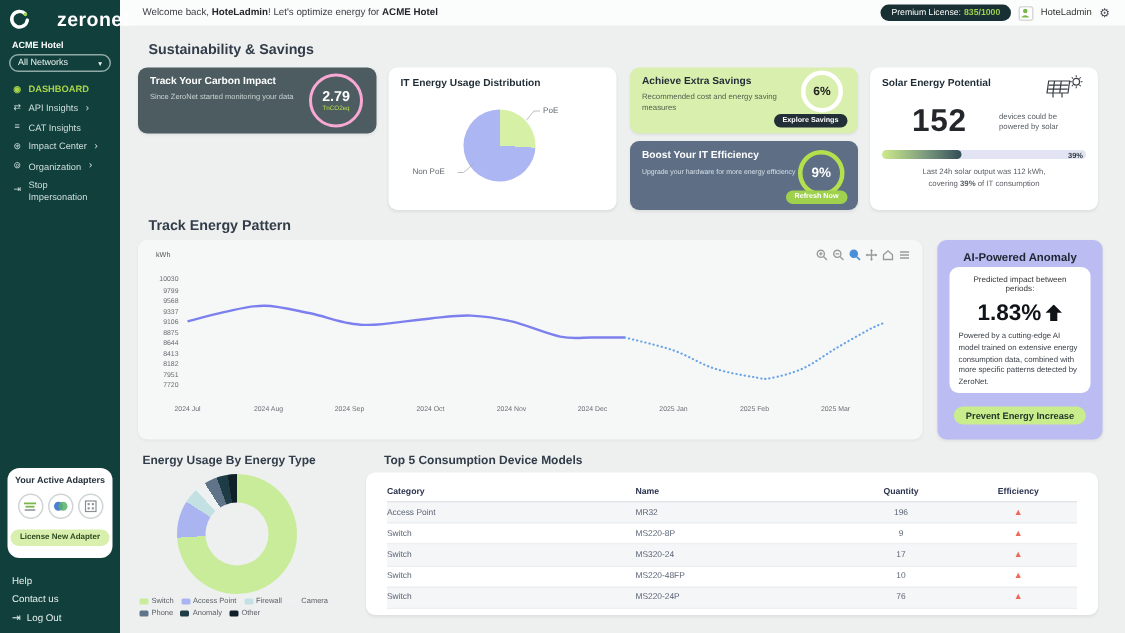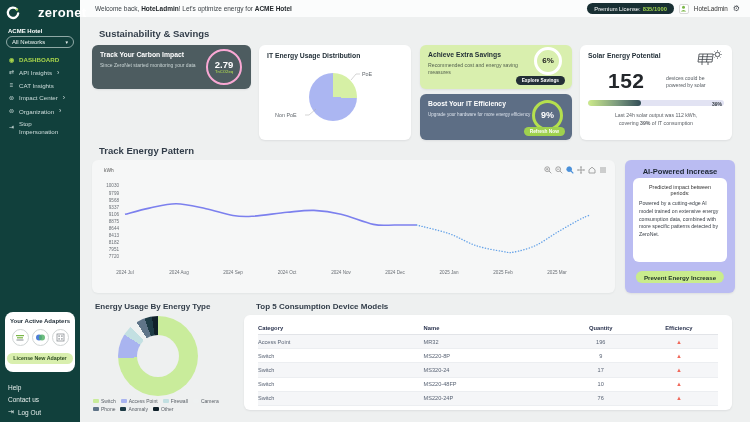--- a/index.html
+++ b/index.html
@@ -352,23 +352,31 @@
         <div class="xtick" style="left: 394px;">2025 Feb</div>
         <div class="xtick" style="left: 448px;">2025 Mar</div>
       </div>
     <svg style="position:absolute;left:0;top:0" width="523" height="133" viewBox="0 0 523 133">
         <path d="M33.0,54.3C37.0,53.3,48.8,49.9,57.3,48.1C65.8,46.4,74.8,43.7,84.3,43.8C93.8,43.9,104.5,46.8,114.0,48.7C123.5,50.7,133.3,54.3,141.0,55.5C148.7,56.8,150.9,56.8,159.9,56.3C168.9,55.7,184.7,53.3,195.0,52.3C205.3,51.3,213.0,50.1,222.0,50.4C231.0,50.8,239.1,51.9,249.0,54.3C258.9,56.6,272.4,62.6,281.4,64.4C290.4,66.2,295.8,64.9,303.0,65.0C310.2,65.1,321.0,65.0,324.6,65.0" fill="none" stroke="#7c80ee" stroke-width="1.6"></path>
         <path d="M324.6,65.0C330.0,66.5,347.1,70.2,357.0,73.6C366.9,77.1,375.0,82.7,384.0,85.6C393.0,88.6,404.7,90.4,411.0,91.5C417.3,92.5,416.4,93.1,421.8,92.1C427.2,91.1,436.2,88.9,443.4,85.6C450.6,82.3,457.8,76.7,465.0,72.4C472.2,68.2,481.2,63.0,486.6,60.1C492.0,57.2,495.6,56.0,497.4,55.2" fill="none" stroke="#66a3e8" stroke-width="1.4" stroke-dasharray="0.2 2.6" stroke-linecap="round"></path>
       </svg>
   </div>
 
   <div class="card ai-card" style="left:625px;top:160px;width:110px;height:133px">
-    <div style="position:absolute;left:0;top:7px;width:110px;text-align:center;font-size:7.6px;font-weight:bold;color:#1c2733">AI-Powered Increase</div>
+    <div style="position:absolute;left:0;top:7px;width:110px;text-align:center;font-size:7.6px;font-weight:bold;color:#1c2733">AI-Powered Anomaly</div>
     <div class="ai-inner">
       <div style="font-size:5.4px;color:#333">Predicted impact between periods:</div>
+      <div style="display:flex;align-items:center;justify-content:center;gap:3px;margin-top:4px">
+        <span style="font-size:15px;font-weight:bold;color:#101418">1.83%</span>
+        <span style="display:inline-flex">
+          <svg width="11" height="11" viewBox="0 0 12 12">
+              <path d="M6 0 L12 6 H8.6 V12 H3.4 V6 H0 Z" fill="#101418"></path>
+            </svg>
+        </span>
+      </div>
       <div style="margin-top:4px;text-align:left;font-size:5.2px;line-height:1.5;color:#3c424a">Powered by a cutting-edge AI model trained on extensive energy consumption data, combined with more specific patterns detected by ZeroNet.</div>
     </div>
     <button class="pill" style="left:50%;transform:translateX(-50%);bottom:10px;height:12px;padding:0 8px;background:#c9ec8d;color:#1f3326;font-size:6.2px;border-radius:7px;white-space:nowrap">
       <span>Prevent Energy Increase</span>
     </button>
   </div>
 
   <div class="sec-title" style="left:95px;top:302px;font-size:8px">Energy Usage By Energy Type</div>
   <div style="position: absolute; left: 118px; top: 316px; width: 80px; height: 80px; border-radius: 50%; background: conic-gradient(rgb(201, 236, 155) 0%, rgb(201, 236, 155) 74%, rgb(169, 180, 240) 74%, rgb(169, 180, 240) 84%, rgb(195, 224, 226) 84%, rgb(195, 224, 226) 88%, rgb(238, 241, 241) 88%, rgb(238, 241, 241) 91%, rgb(95, 116, 136) 91%, rgb(95, 116, 136) 94.5%, rgb(30, 60, 70) 94.5%, rgb(30, 60, 70) 97.5%, rgb(15, 32, 41) 97.5%, rgb(15, 32, 41) 100%);">
     <div style="position:absolute;left:19px;top:19px;width:42px;height:42px;border-radius:50%;background:#eef0f0"></div>

